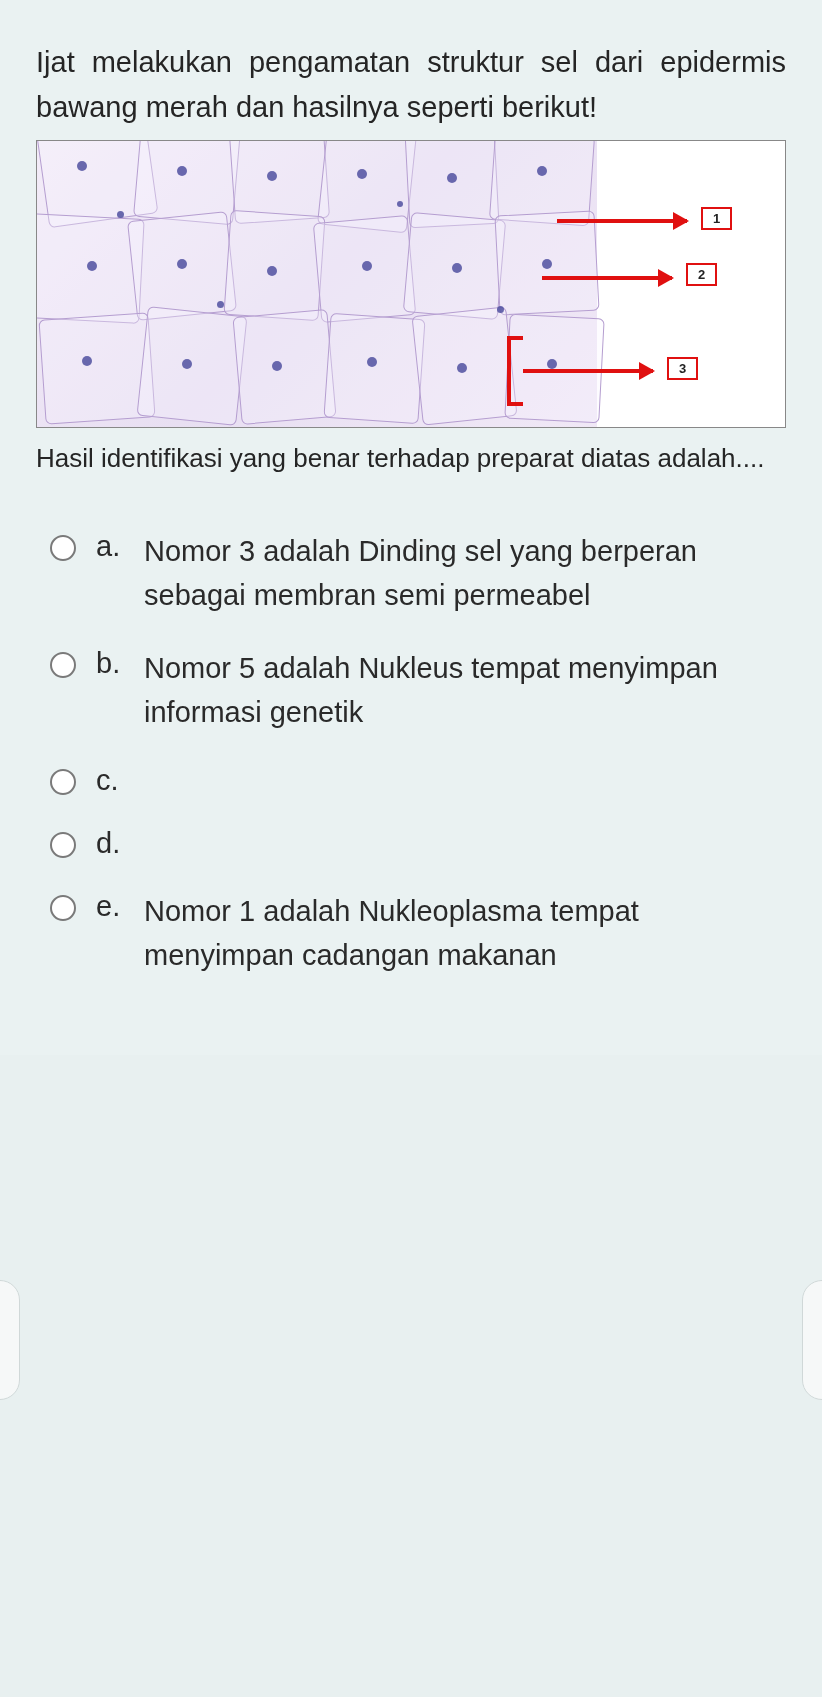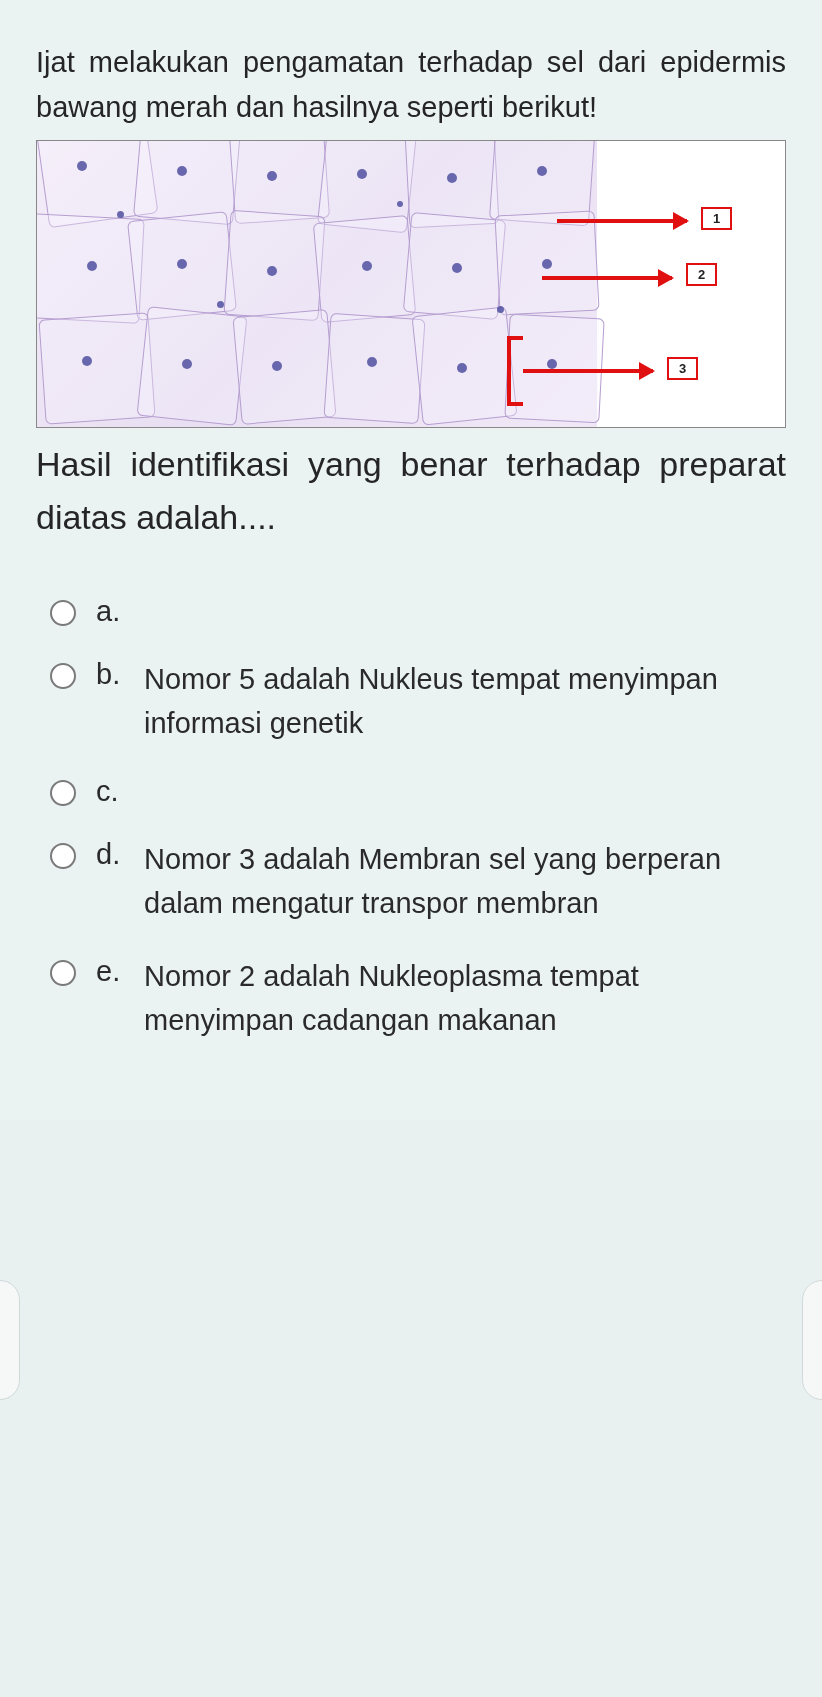--- a/index.html
+++ b/index.html
@@ -68,21 +68,21 @@
     .bracket::before, .bracket::after {
       content: "";
       position: absolute;
       width: 16px; height: 4px;
       background: #e01010;
       left: -4px;
     }
     .bracket::before { top: 0; }
     .bracket::after { bottom: 0; }
     .question-text2 {
-      font-size: 34px;
+      font-size: 26px;
       line-height: 1.55;
       text-align: justify;
       color: #252525;
       margin-bottom: 50px;
     }
     .options {
       padding-left: 14px;
     }
     .option-row {
       display: flex;
@@ -120,21 +120,21 @@
       border: 1px solid #d0d8d8;
       border-radius: 60px;
     }
     .nav-bump-left { left: -20px; top: 1280px; }
     .nav-bump-right { right: -20px; top: 1280px; }
   </style>
 </head>
 <body>
 
 <div class="container">
-  <div class="question-text">Ijat melakukan pengamatan terhadap sel dari epidermis bawang merah dan hasilnya seperti berikut!</div>
+  <div class="question-text">Ijat melakukan pengamatan struktur sel dari epidermis bawang merah dan hasilnya seperti berikut!</div>
 
   <div class="image-wrap">
     <div class="cells-area">
 
       <div class="cell" style="left:5px; top:-20px; width:110px; height:100px; transform:rotate(-8deg);"></div>
       <div class="cell" style="left:100px; top:-15px; width:100px; height:95px; transform:rotate(5deg);"></div>
       <div class="cell" style="left:195px; top:-10px; width:95px; height:90px; transform:rotate(-4deg);"></div>
       <div class="cell" style="left:285px; top:-12px; width:90px; height:100px; transform:rotate(6deg);"></div>
       <div class="cell" style="left:370px; top:-10px; width:90px; height:95px; transform:rotate(-3deg);"></div>
       <div class="cell" style="left:455px; top:-8px; width:100px; height:90px; transform:rotate(4deg);"></div>
@@ -185,37 +185,37 @@
     <div class="arrow" style="left:486px; top:228px; width:130px;"></div>
     <div class="label-box" style="left:630px; top:216px;">3</div>
   </div>
 
   <div class="question-text2">Hasil identifikasi yang benar terhadap preparat diatas adalah....</div>
 
   <div class="options">
     <div class="option-row">
       <div class="radio"></div>
       <div class="opt-letter">a.</div>
+      <div class="opt-text">Nomor 3 adalah Dinding sel yang berperan sebagai membran semi permeabel</div>
     </div>
     <div class="option-row">
       <div class="radio"></div>
       <div class="opt-letter">b.</div>
       <div class="opt-text">Nomor 5 adalah Nukleus tempat menyimpan informasi genetik</div>
     </div>
     <div class="option-row">
       <div class="radio"></div>
       <div class="opt-letter">c.</div>
     </div>
     <div class="option-row">
       <div class="radio"></div>
       <div class="opt-letter">d.</div>
-      <div class="opt-text">Nomor 3 adalah Membran sel yang berperan dalam mengatur transpor membran</div>
     </div>
     <div class="option-row">
       <div class="radio"></div>
       <div class="opt-letter">e.</div>
-      <div class="opt-text">Nomor 2 adalah Nukleoplasma tempat menyimpan cadangan makanan</div>
+      <div class="opt-text">Nomor 1 adalah Nukleoplasma tempat menyimpan cadangan makanan</div>
     </div>
   </div>
 </div>
 
 <div class="nav-bump-left"></div>
 <div class="nav-bump-right"></div>
 
 </body></html>

